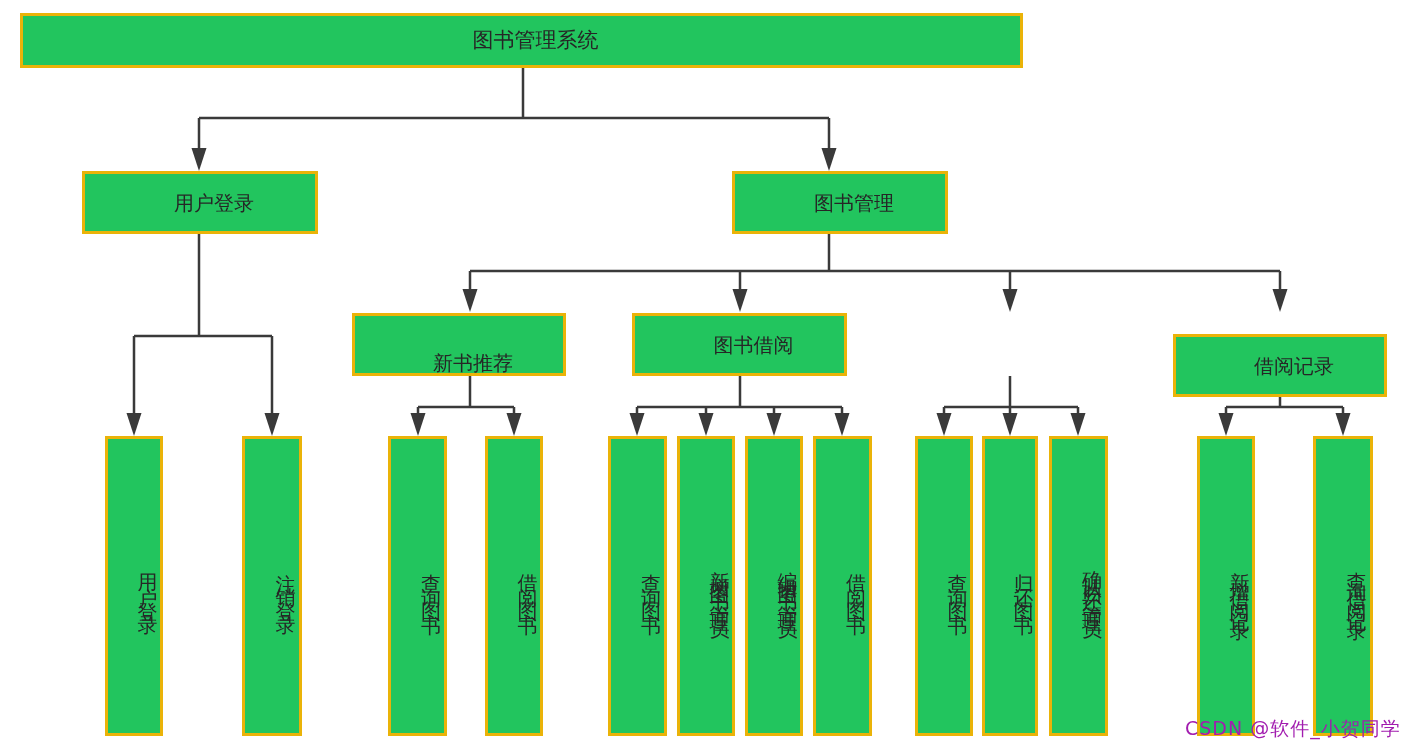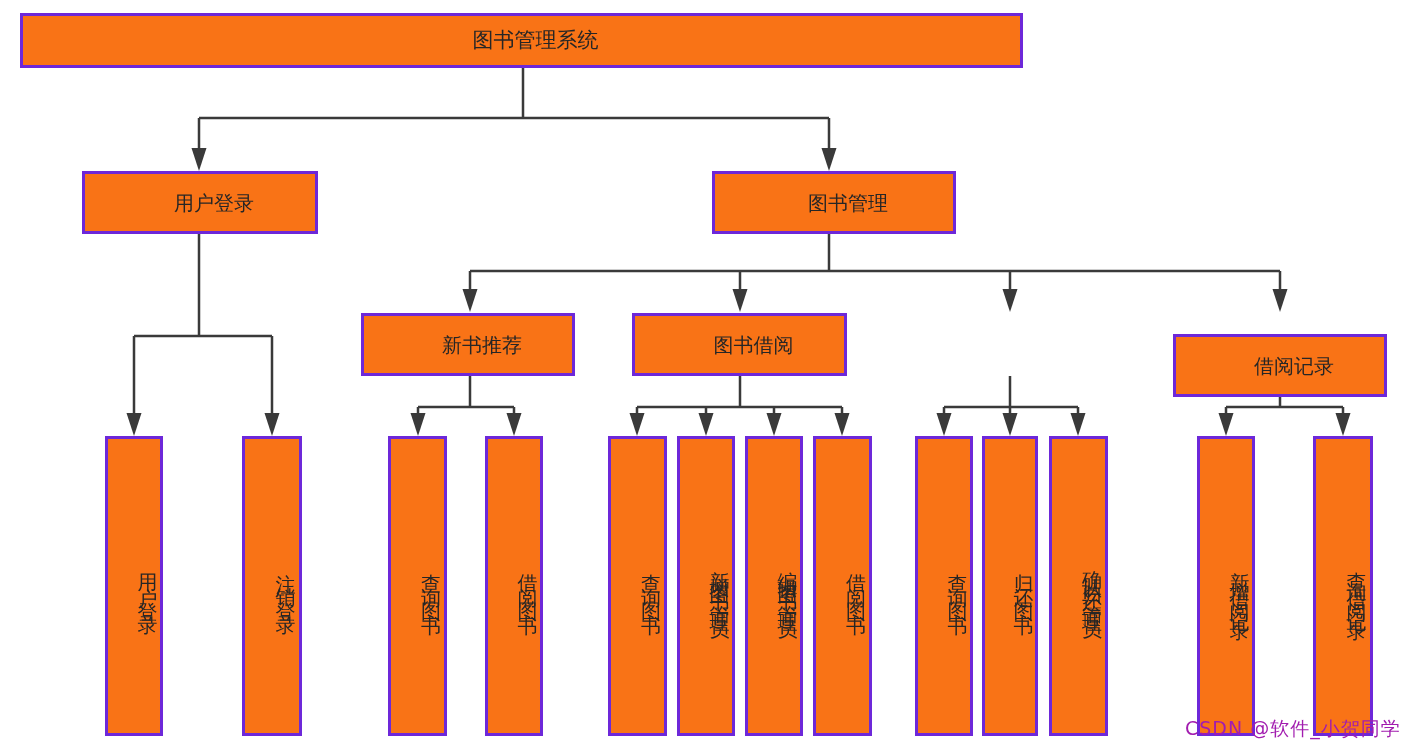--- a/index.html
+++ b/index.html
@@ -9,22 +9,22 @@
     background:#ffffff;
     font-family:"DejaVu Sans",sans-serif;
     overflow:hidden;
   }
   #wires{position:absolute;left:0;top:0;width:1405px;height:747px;z-index:1;}
   #wires path{stroke:#3a3a3a;stroke-width:2.5;fill:none;}
   #wires polygon{fill:#3a3a3a;stroke:none;}
   .node{
     position:absolute;
     box-sizing:border-box;
-    border:3px solid #6d28d9;
-    background:#f97316;
+    border:3px solid #eab308;
+    background:#22c55e;
     display:flex;align-items:center;justify-content:center;
     color:#262626;
     font-size:20px;
     z-index:2;
     text-align:center;
     line-height:1;
     padding-left:28px;
   }
   .root{left:20px;top:13px;width:1003px;height:55px;font-size:21px;}
   .lvl2{top:171px;width:236px;height:63px;}
@@ -92,25 +92,25 @@
     </g>
   </svg>
 
   <div class="node root">
     <span>图书管理系统</span>
   </div>
 
   <div class="node lvl2" style="left:82px;">
     <span>用户登录</span>
   </div>
-  <div class="node lvl2" style="left:712px;width:244px;">
+  <div class="node lvl2" style="left:732px;width:216px;">
     <span>图书管理</span>
   </div>
 
-  <div class="node lvl3" style="left:361px;">
+  <div class="node lvl3" style="left:352px;align-items:flex-end;">
     <span>新书推荐</span>
   </div>
   <div class="node lvl3" style="left:632px;width:215px;">
     <span>图书借阅</span>
   </div>
   <div class="node lvl3" style="left:1173px;margin-top:21px;">
     <span>借阅记录</span>
   </div>
 
   <div class="node leaf" style="left:105px;width:58px;">

